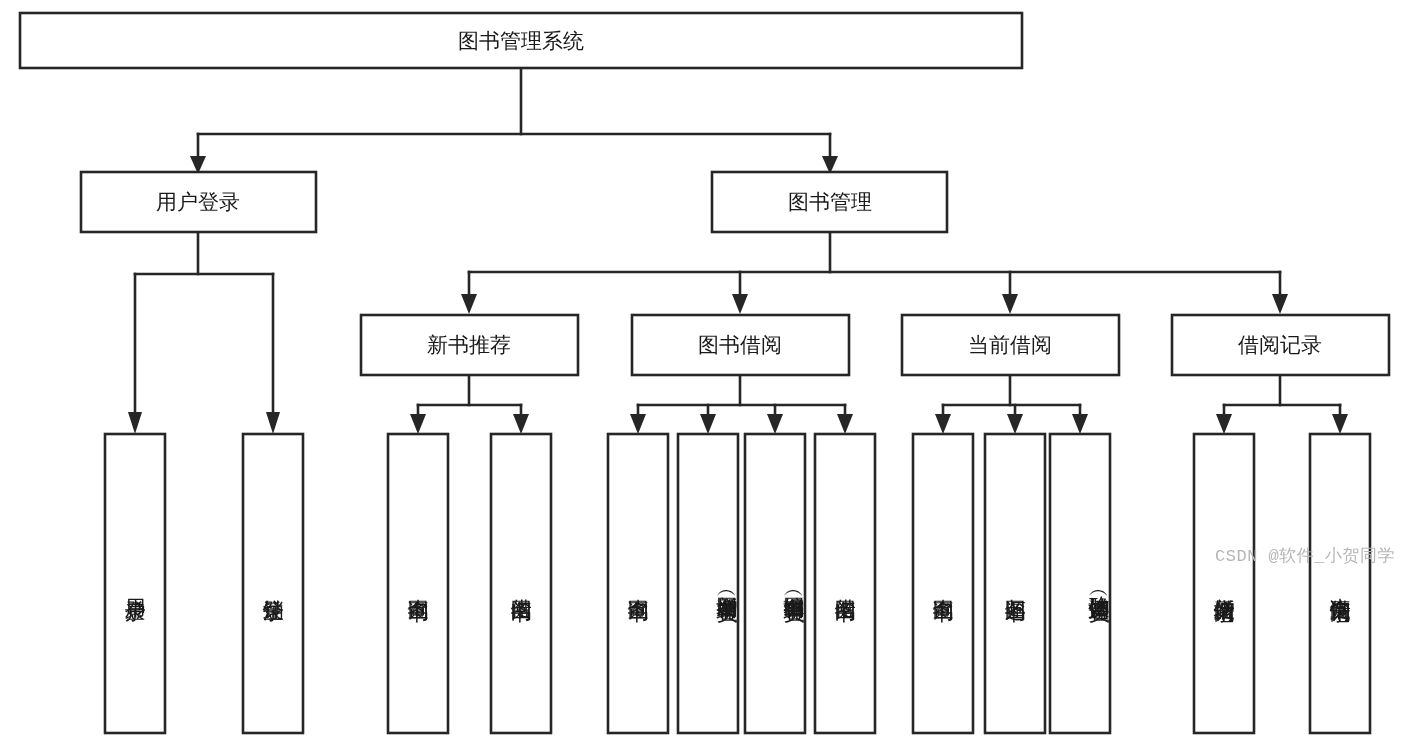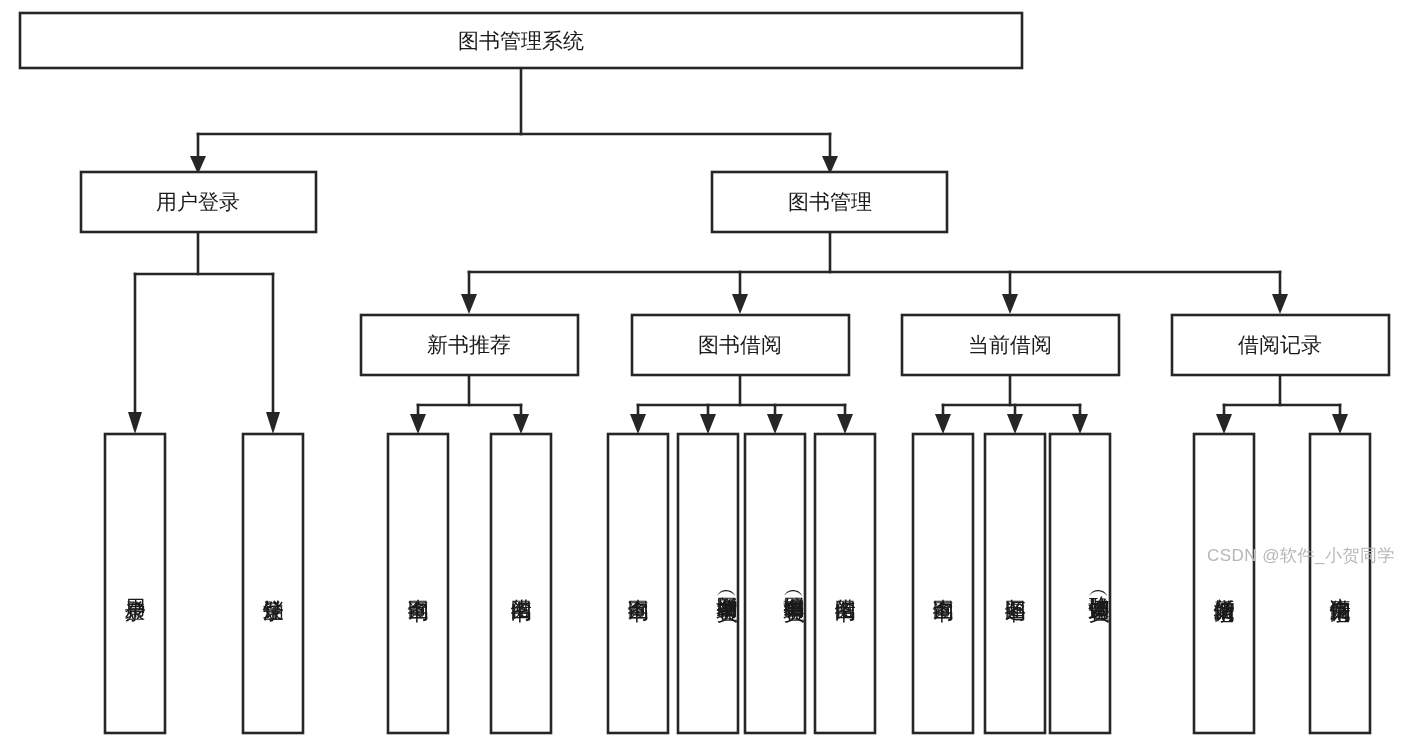--- a/index.html
+++ b/index.html
@@ -66,21 +66,21 @@
     color: #1a1a1a;
     letter-spacing: 1px;
     white-space: nowrap;
     text-align: center;
     pointer-events: none;
   }
   .watermark {
     position: absolute;
     right: 10px;
     bottom: 6px;
-    font-family: Liberation Sans, sans-serif;
+    font-family: Liberation Mono, monospace;
     font-size: 17px;
     color: #b6b6b6;
     letter-spacing: 0.5px;
     white-space: nowrap;
   }
 </style>
 </head>
 <body>
 
 <div id="diagram-root">

